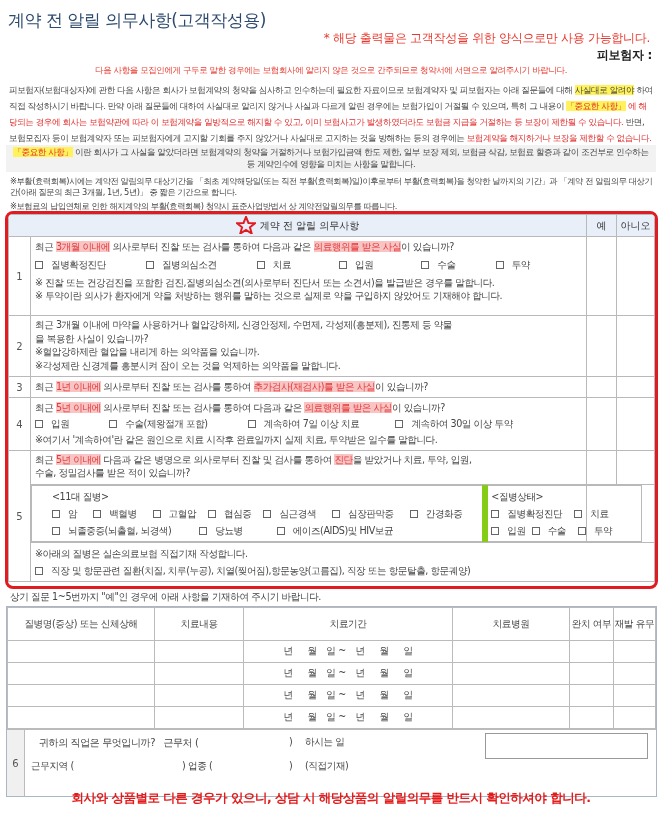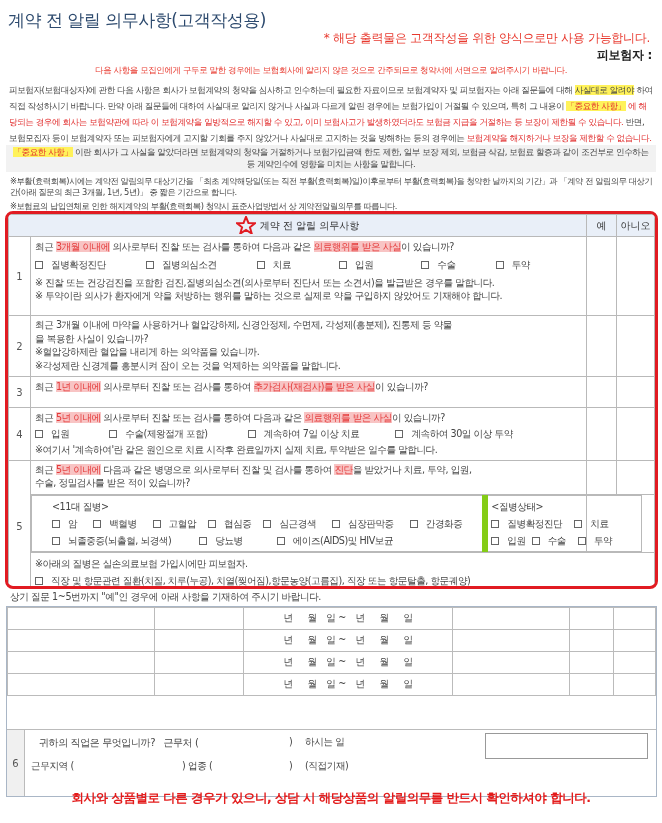--- a/index.html
+++ b/index.html
@@ -122,21 +122,21 @@
         <div style="width:420px">최근 3개월 이내에 마약을 사용하거나 혈압강하제, 신경안정제, 수면제, 각성제(흥분제), 진통제 등 약물을 복용한 사실이 있습니까?</div>
         <div>※혈압강하제란 혈압을 내리게 하는 의약품을 있습니까.</div>
         <div>※각성제란 신경계를 흥분시켜 잠이 오는 것을 억제하는 의약품을 말합니다.</div>
       </td>
       <td></td>
       <td></td>
     </tr>
 
     <tr>
       <td class="num">3</td>
-      <td class="qtxt" style="height:31px">
+      <td class="qtxt" style="height:21px">
         <span>최근 </span><span class="hl-pink">1년 이내에</span><span> 의사로부터 진찰 또는 검사를 통하여 </span><span class="hl-pink">추가검사(재검사)를 받은 사실</span><span>이 있습니까?</span>
       </td>
       <td></td>
       <td></td>
     </tr>
 
     <tr>
       <td class="num">4</td>
       <td class="qtxt" style="height:53px;line-height:16px">
         <div><span>최근 </span><span class="hl-pink">5년 이내에</span><span> 의사로부터 진찰 또는 검사를 통하여 다음과 같은 </span><span class="hl-pink">의료행위를 받은 사실</span><span>이 있습니까?</span></div>
@@ -252,21 +252,21 @@
             </div>
           </td>
         </tr>
               </tbody>
             </table>
       </td>
       <td colspan="2" style="border-left:none"></td>
     </tr>
     <tr>
       <td colspan="3" class="qtxt" style="height:39px;line-height:17px">
-        <div>※아래의 질병은 실손의료보험 가입시에만 피보험자.</div>
+        <div>※아래의 질병은 실손의료보험 직접기재 작성합니다.</div>
         <div class="opts">
               <span class="opt">
                 <span class="cb"></span>
                 <span>직장 및 항문관련 질환(치질, 치루(누공), 치열(찢어짐),항문농양(고름집), 직장 또는 항문탈출, 항문궤양)</span>
               </span>
             </div>
       </td>
     </tr>
   </tbody>
     </table>
@@ -278,20 +278,28 @@
   <table class="d">
     <colgroup>
         <col style="width:115px">
         <col style="width:70px">
         <col style="width:163px">
         <col style="width:92px">
         <col style="width:34px">
         <col style="width:33px">
       </colgroup>
     <tbody>
+        <tr style="height:33px;background:#fff">
+      <td>질병명(증상) 또는 신체상해</td>
+      <td>치료내용</td>
+      <td>치료기간</td>
+      <td>치료병원</td>
+      <td style="line-height:12px">완치 여부</td>
+      <td style="line-height:12px">재발 유무</td>
+    </tr>
     <tr style="height:22px">
       <td></td>
           <td></td>
       <td class="date-cell"><span>년</span><span>월</span><span>일 ~</span><span>년</span><span>월</span><span>일</span></td>
       <td></td>
           <td></td>
           <td></td>
     </tr>
     <tr style="height:22px">
       <td></td>

